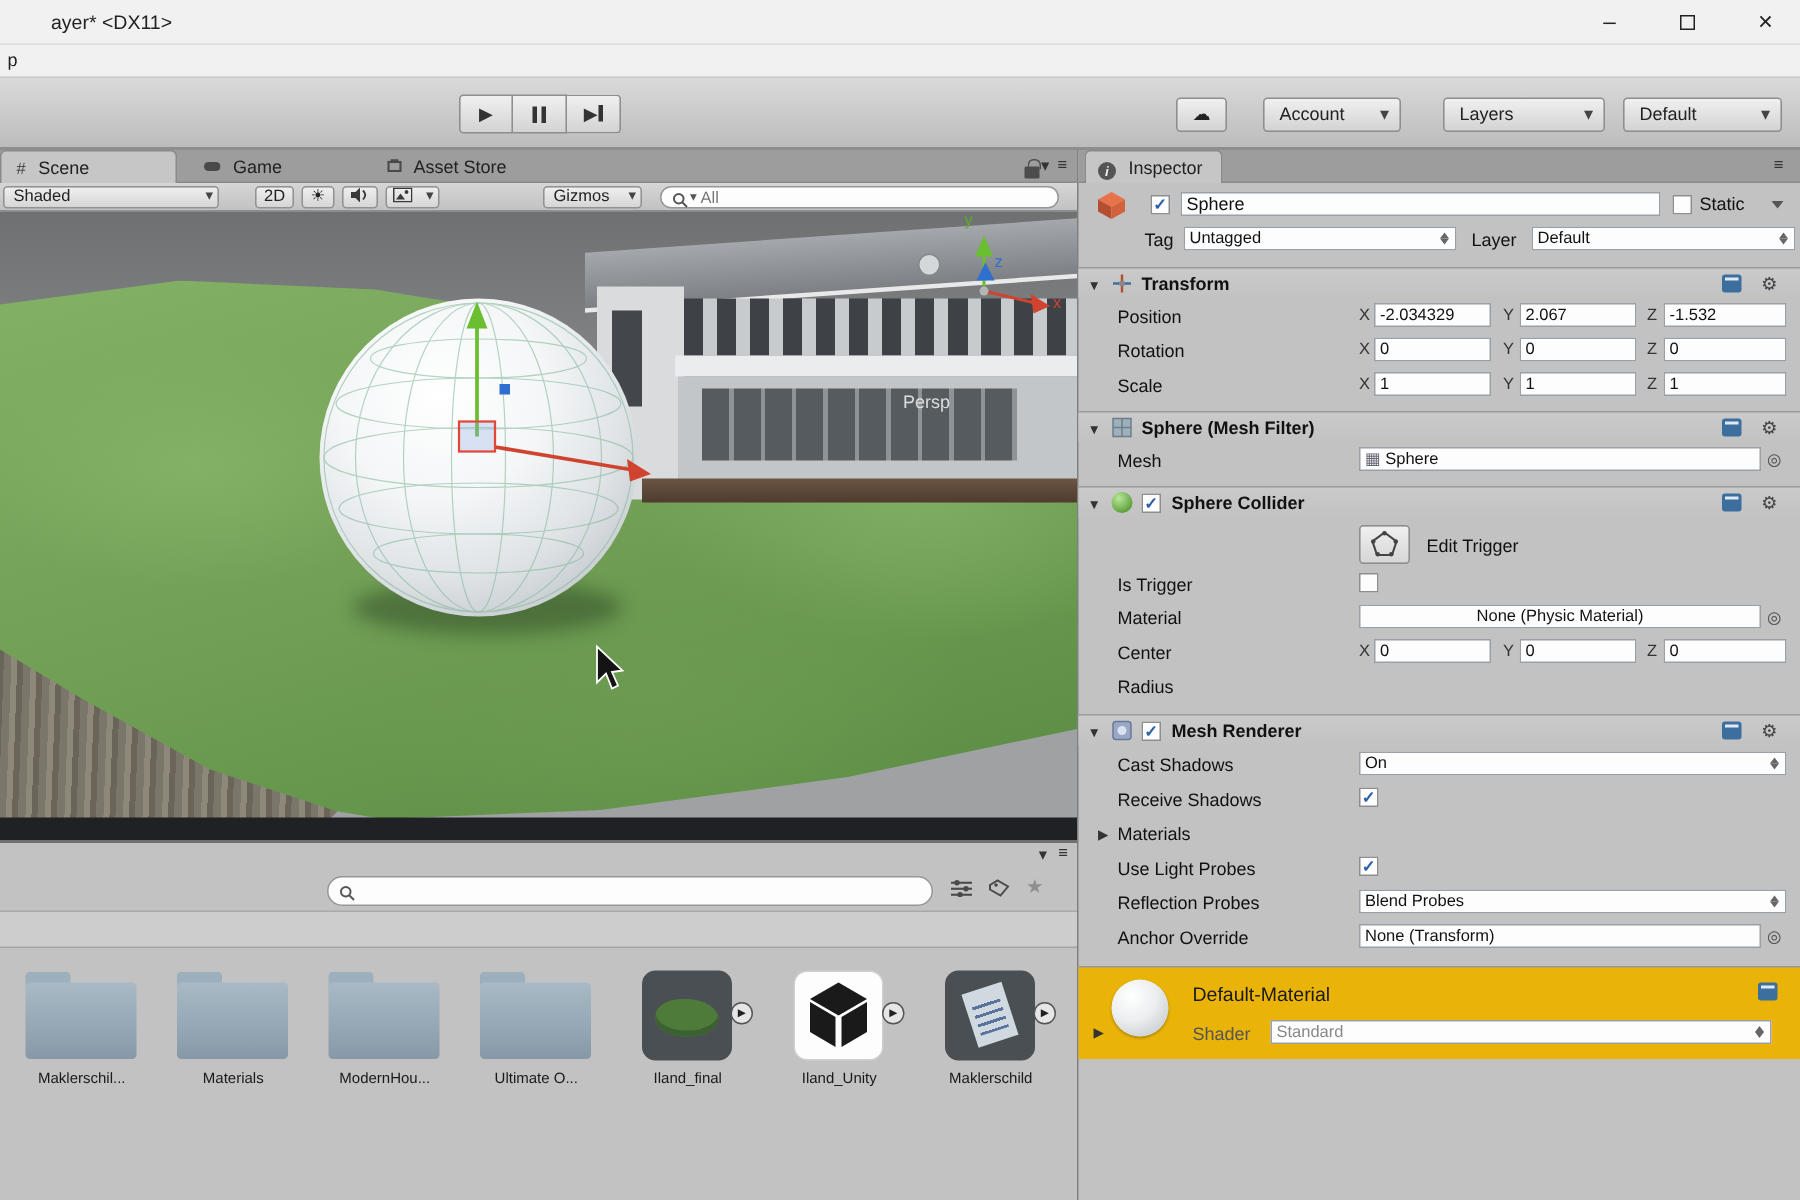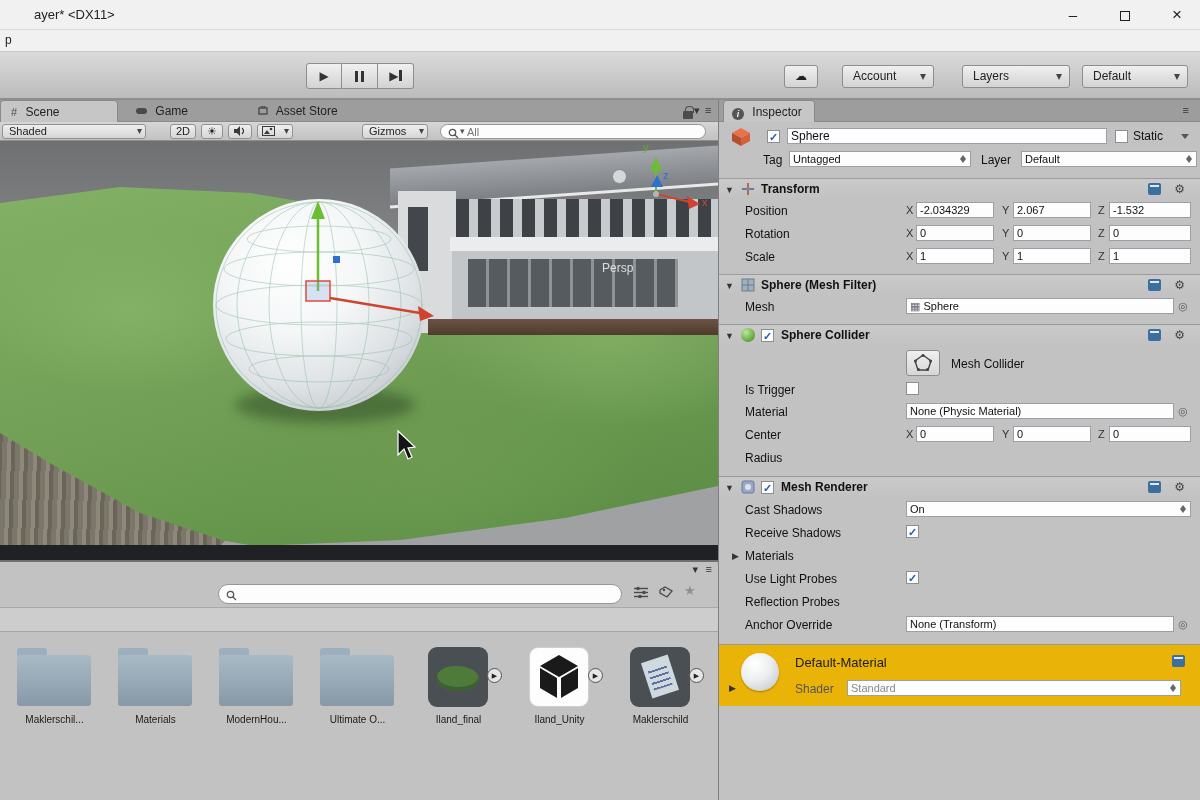--- a/index.html
+++ b/index.html
@@ -466,29 +466,29 @@
       <div class="editcol-btn">
         <svg width="18" height="18" style="margin:3px 0 0 7px;">
           <polygon points="9,1 17,7 14,16 4,16 1,7" fill="none" stroke="#444" stroke-width="1.4"></polygon>
           <circle cx="9" cy="1.5" r="1.5" fill="#444"></circle>
             <circle cx="16.5" cy="7" r="1.5" fill="#444"></circle>
             <circle cx="13.5" cy="15.5" r="1.5" fill="#444"></circle>
             <circle cx="4.5" cy="15.5" r="1.5" fill="#444"></circle>
             <circle cx="1.5" cy="7" r="1.5" fill="#444"></circle>
         </svg>
       </div>
-      <span class="r ilbl" style="left:232px;top:7px;">Mesh Collider</span>
+      <span class="r ilbl" style="left:232px;top:7px;">Edit Trigger</span>
     </div>
     <div class="r" style="left:0;top:281px;width:482px;height:20px;">
       <span class="r ilbl" style="left:26px;top:2px;">Is Trigger</span>
       <span class="cb" style="left:187px;top:1px;"></span>
     </div>
     <div class="r" style="left:0;top:303px;width:482px;height:20px;">
       <span class="r ilbl" style="left:26px;top:2px;">Material</span>
-      <div class="field" style="left:187px;top:0;width:268px;"><span>None (Physic Material)</span></div>
+      <div class="field" style="left:187px;top:0;width:268px;text-align:center;"><span>None (Physic Material)</span></div>
       <span class="picker" style="left:459px;top:2px;">◎</span>
     </div>
     <div class="r" style="left:0;top:326px;width:482px;height:20px;">
       <span class="r ilbl" style="left:26px;top:2px;">Center</span>
       <span class="axlbl" style="left:187px;top:2px;">X</span>
       <div class="field" style="left:197px;top:0;width:78px;"><span>0</span></div>
       <span class="axlbl" style="left:283px;top:2px;">Y</span>
       <div class="field" style="left:294px;top:0;width:78px;"><span>0</span></div>
       <span class="axlbl" style="left:379px;top:2px;">Z</span>
       <div class="field" style="left:390px;top:0;width:82px;"><span>0</span></div>
@@ -519,20 +519,21 @@
     <div class="r" style="left:0;top:447px;width:482px;height:20px;">
       <span class="r fold" style="left:13px;top:4px;">▶</span>
       <span class="r ilbl" style="left:26px;top:2px;">Materials</span>
     </div>
     <div class="r" style="left:0;top:470px;width:482px;height:20px;">
       <span class="r ilbl" style="left:26px;top:2px;">Use Light Probes</span>
       <span class="cb" style="left:187px;top:1px;"><span>✓</span></span>
     </div>
     <div class="r" style="left:0;top:493px;width:482px;height:20px;">
       <span class="r ilbl" style="left:26px;top:2px;">Reflection Probes</span>
+      <div class="field pop" style="left:187px;top:0;width:285px;"><span>Blend Probes</span></div>
     </div>
     <div class="r" style="left:0;top:516px;width:482px;height:20px;">
       <span class="r ilbl" style="left:26px;top:2px;">Anchor Override</span>
       <div class="field" style="left:187px;top:0;width:268px;"><span>None (Transform)</span></div>
       <span class="picker" style="left:459px;top:2px;">◎</span>
     </div>
 
     <div class="matblock r">
       <span class="matball"></span>
       <span class="r" style="left:76px;top:10px;font-size:13px;color:#1a1a1a;">Default-Material</span>

